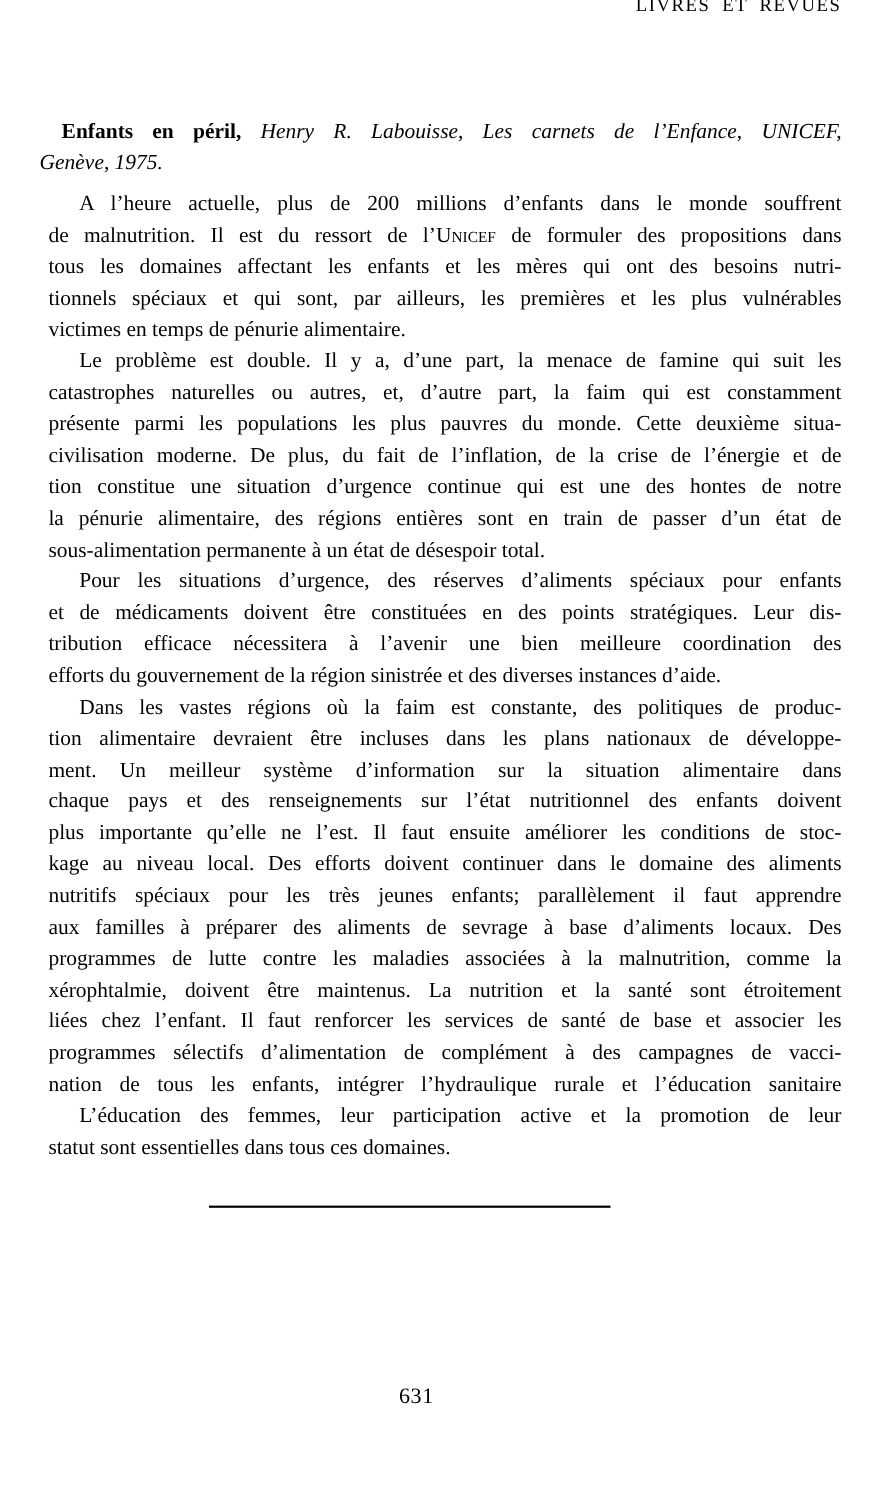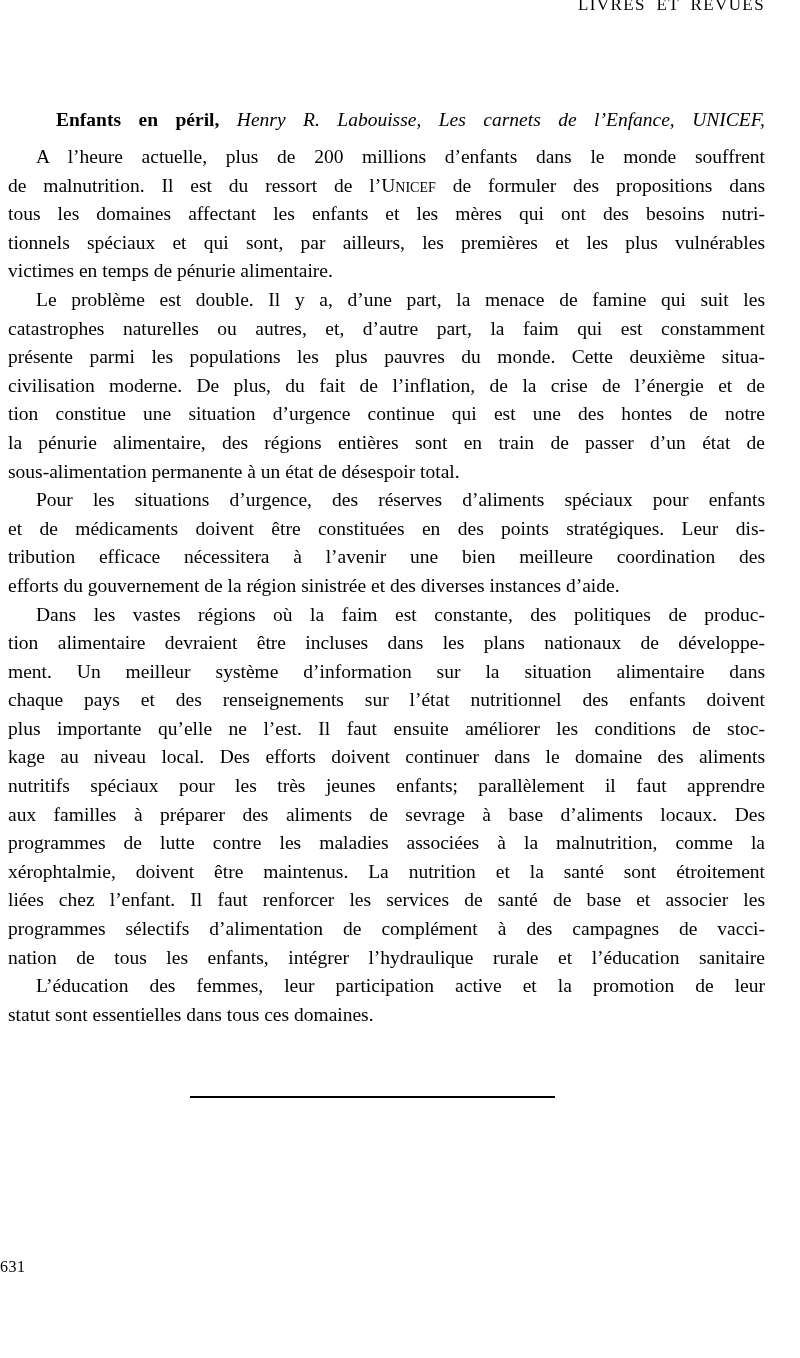--- a/index.html
+++ b/index.html
@@ -76,20 +76,21 @@
   .para {
     font-size: 19.5px;
     line-height: 28.6px;
     margin: 0;
   }
   .para .ln {
     display: block;
     text-align: justify;
     text-align-last: justify;
     white-space: normal;
+    margin-left: 36px;
   }
   
   .para .ln.last {
     text-align: right;
     text-align-last: left;
   }
   .para .ln.indent {
     text-indent: 28px;
   }
 
@@ -106,36 +107,37 @@
     height: 2px;
     background: #000000;
   }
 
   
   .folio {
     position: absolute;
     left: 0;
     top: 1258px;
     width: 757px;
-    text-align: left;
-    font-size: 16px;
+    text-align: center;
+    font-size: 20px;
     letter-spacing: 0.5px;
   }
 </style>
 </head>
 <body>
 
 <div class="page">
 
   <div class="running-head">LIVRES ET REVUES</div>
 
   <div class="column">
 
     <div class="book-ref">
       <span class="ref-line ref-line-1"><span class="ref-title">Enfants en péril,</span> <span class="ref-rest">Henry R. Labouisse, Les carnets de l’Enfance, UNICEF,</span></span>
+      <span class="ref-line ref-line-2 ref-rest">Genève, 1975.</span>
     </div>
 
     <div id="paragraphs">
         <p class="para">
           <span class="ln indent">A l’heure actuelle, plus de 200 millions d’enfants dans le monde souffrent</span>
           <span class="ln">de malnutrition. Il est du ressort de l’<span class="smallcaps">Unicef</span> de formuler des propositions dans</span>
           <span class="ln">tous les domaines affectant les enfants et les mères qui ont des besoins nutri-</span>
           <span class="ln">tionnels spéciaux et qui sont, par ailleurs, les premières et les plus vulnérables</span>
           <span class="ln last">victimes en temps de pénurie alimentaire.</span>
         </p>

